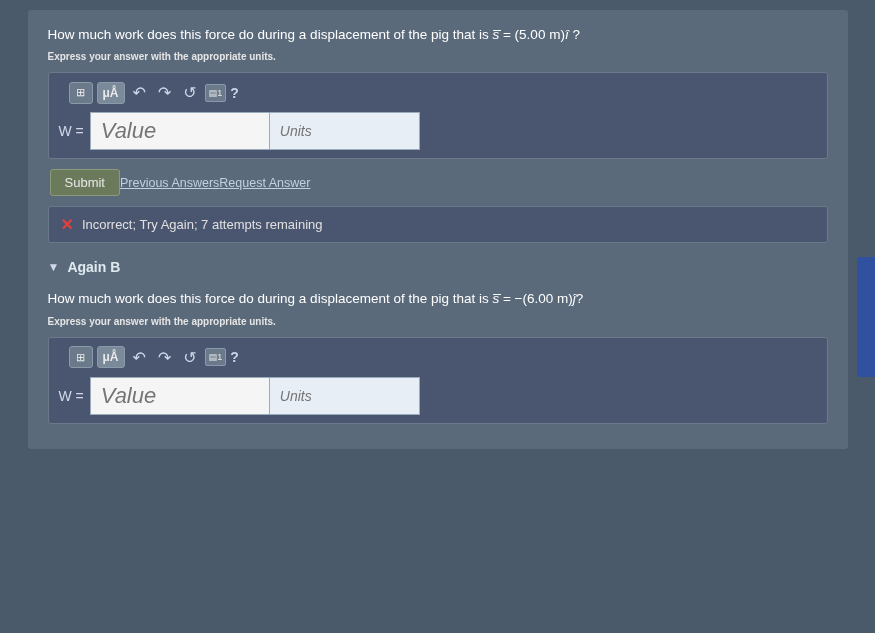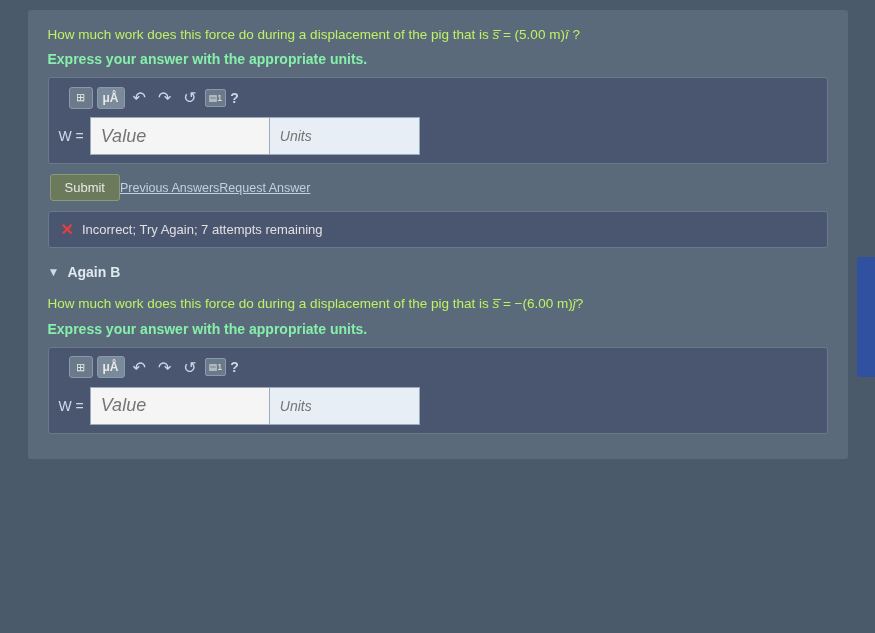--- a/index.html
+++ b/index.html
@@ -17,29 +17,29 @@
 
     .main-container {
       background-color: #5a6a7a;
       width: 820px;
       padding: 15px 20px;
       border-radius: 3px;
     }
 
     .question-text {
       font-size: 13.5px;
-      color: #bef264;
+      color: #ffffff;
       margin-bottom: 6px;
       line-height: 1.5;
     }
 
     .express-text {
-      font-size: 14px;
-      font-weight: bold;
-      color: #86efac;
+      font-size: 10px;
+      font-weight: bold;
+      color: #e5e5e5;
       margin-bottom: 10px;
     }
 
     .answer-box {
       background-color: #4a5570;
       border: 1px solid #6a7a8a;
       border-radius: 3px;
       padding: 8px 10px;
       margin-bottom: 10px;
     }
@@ -130,21 +130,21 @@
       color: #d0d8e8;
       font-size: 14px;
       margin-right: 6px;
       white-space: nowrap;
     }
 
     .value-input {
       background-color: #f5f5f5;
       border: 1px solid #9aabbb;
       color: #888;
-      font-size: 18px;
+      font-size: 22px;
       font-style: italic;
       padding: 6px 10px;
       width: 180px;
       height: 38px;
       outline: none;
     }
 
     .units-input {
       background-color: #e8eef5;
       border: 1px solid #9aabbb;

